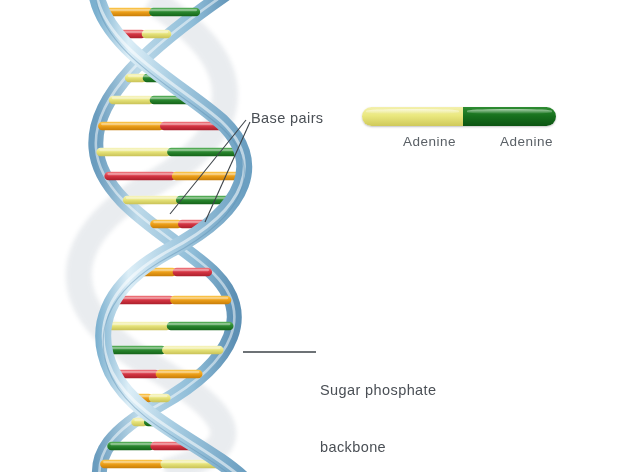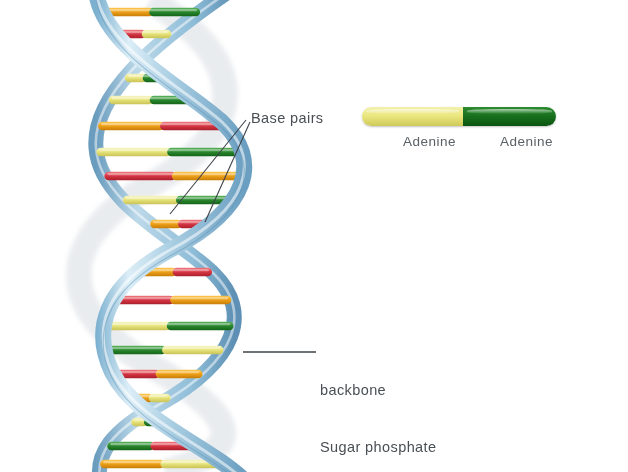--- a/index.html
+++ b/index.html
@@ -214,22 +214,22 @@
     <g stroke="#3d4349" fill="none">
       <path d="M246 120 L 170 214" stroke-width="1.1"></path>
       <path d="M250 122 L 205 222" stroke-width="1.1"></path>
       <path d="M243 352 L 316 352" stroke-width="1.3"></path>
     </g>
   </svg>
 
   <div class="anno" id="basepairs-label">Base pairs</div>
 
   <div class="anno" id="backbone-label">
+    <div>Sugar phosphate</div>
     <div>backbone</div>
-    <div>Sugar phosphate</div>
   </div>
 
   <div class="legend-row" id="legend-at">
     <div class="capsule">
       <div class="half adenine"></div>
       <div class="half thymine"></div>
     </div>
     <div class="legend-names">
       <span>Adenine</span>
       <span>Adenine</span>

